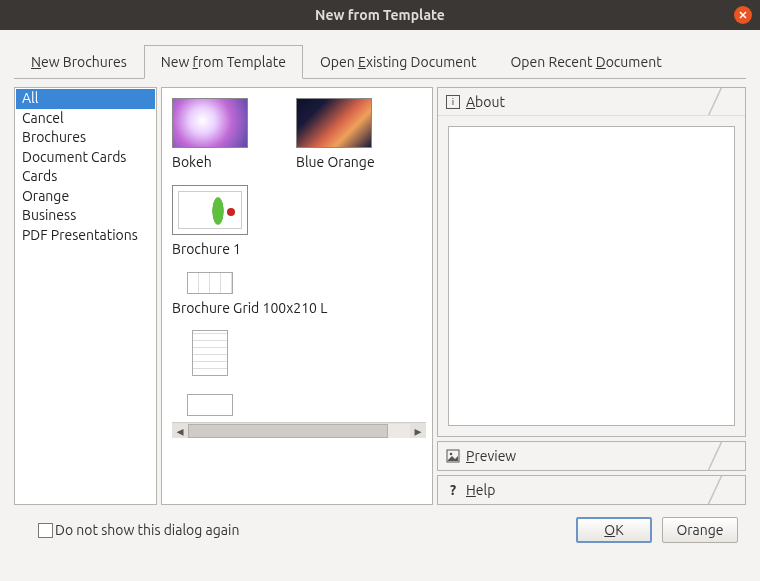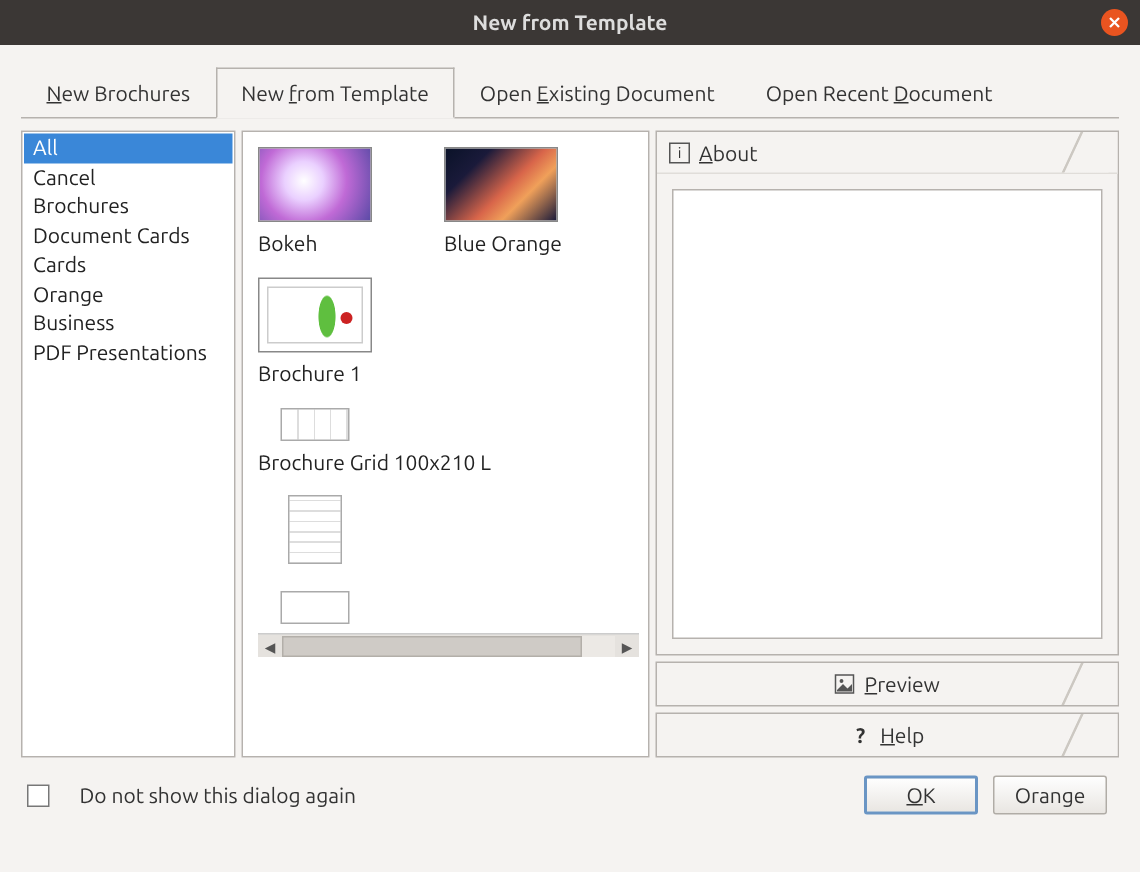--- a/index.html
+++ b/index.html
@@ -46,29 +46,29 @@
 
 .right-col { flex: 1; display: flex; flex-direction: column; gap: 4px; }
 .section { border: 1px solid #b6b2ae; position: relative; }
 .section-head { height: 28px; display: flex; align-items: center; gap: 6px; padding: 0 8px; color: #333; border-bottom: 1px solid #e0ddd9; cursor: pointer; background: #f5f3f1; position: relative; }
 .section-head::after { content:""; position:absolute; right:6px; top:0; width:48px; height:100%; background: linear-gradient(115deg, transparent 48%, #ccc8c2 49% 51%, #f5f3f1 52%); }
 .section-head.simple::after { content:""; position:absolute; right:6px; top:0; width:48px; height:100%; background: linear-gradient(115deg, transparent 48%, #ccc8c2 49% 51%, #f5f3f1 52%); }
 .section .ul { text-decoration: underline; }
 .section-about { flex: 1; display: flex; flex-direction: column; }
 .about-body { flex:1; margin: 10px; border: 1px solid #b6b2ae; background: #fff; }
 .section-small { height: 30px; }
-.section-small .section-head { height: 100%; border-bottom: none; justify-content: center; }
+.section-small .section-head { height: 100%; border-bottom: none; }
 
 .icon-sm { width: 14px; height: 14px; border: 1px solid #555; display: inline-flex; align-items: center; justify-content: center; font-size: 10px; line-height: 1; }
 .icon-sm.img { border: none; }
 .icon-sm.img svg { width:14px; height:14px; }
 .icon-sm.help { border:none; font-weight:bold; font-size:14px; }
 
 .footer { display: flex; align-items: center; padding: 12px 8px 0 4px; gap: 10px; }
-.checkbox-row { display: flex; align-items: center; gap: 20px; flex: 1; color: #333; cursor: pointer; }
+.checkbox-row { display: flex; align-items: center; gap: 2px; flex: 1; color: #333; cursor: pointer; margin-left: 20px; }
 .checkbox { width: 15px; height: 15px; border: 1px solid #777; background: #fff; }
 .btn { min-width: 76px; height: 26px; border: 1px solid #b0aca6; background: linear-gradient(#fefefe,#e9e6e2); color: #333; cursor: pointer; display:flex;align-items:center;justify-content:center; border-radius: 2px; }
 .btn.default { border: 2px solid #6a95c4; }
 .btn .ul { text-decoration: underline; }
 </style>
 </head>
 <body>
 
 <div class="titlebar">
   <div class="title">New from Template</div>

